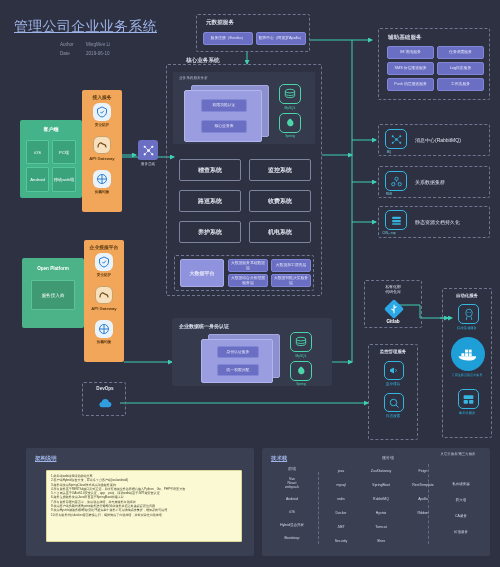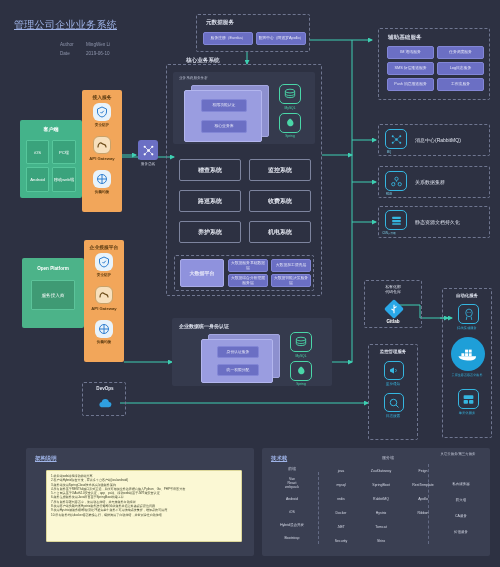--- a/index.html
+++ b/index.html
@@ -9,21 +9,21 @@
     font-family: "Liberation Sans", sans-serif;
     color: #c9cddb;
     position: relative;
     overflow: hidden;
   }
   .canvas { position: absolute; inset: 0; }
 
   
   .doc-title {
     position: absolute; left: 14px; top: 18px;
-    font-size: 10px; color: #9fb4e8;
+    font-size: 14px; color: #9fb4e8;
     text-decoration: underline; letter-spacing: .3px;
     white-space: nowrap;
   }
   .meta { position: absolute; left: 60px; top: 40px; font-size: 4.6px; color: #8f96ad; line-height: 9px; }
   .meta .row { display: flex; }
   .meta .k { width: 26px; }
 
   
   .dash {
     position: absolute;

